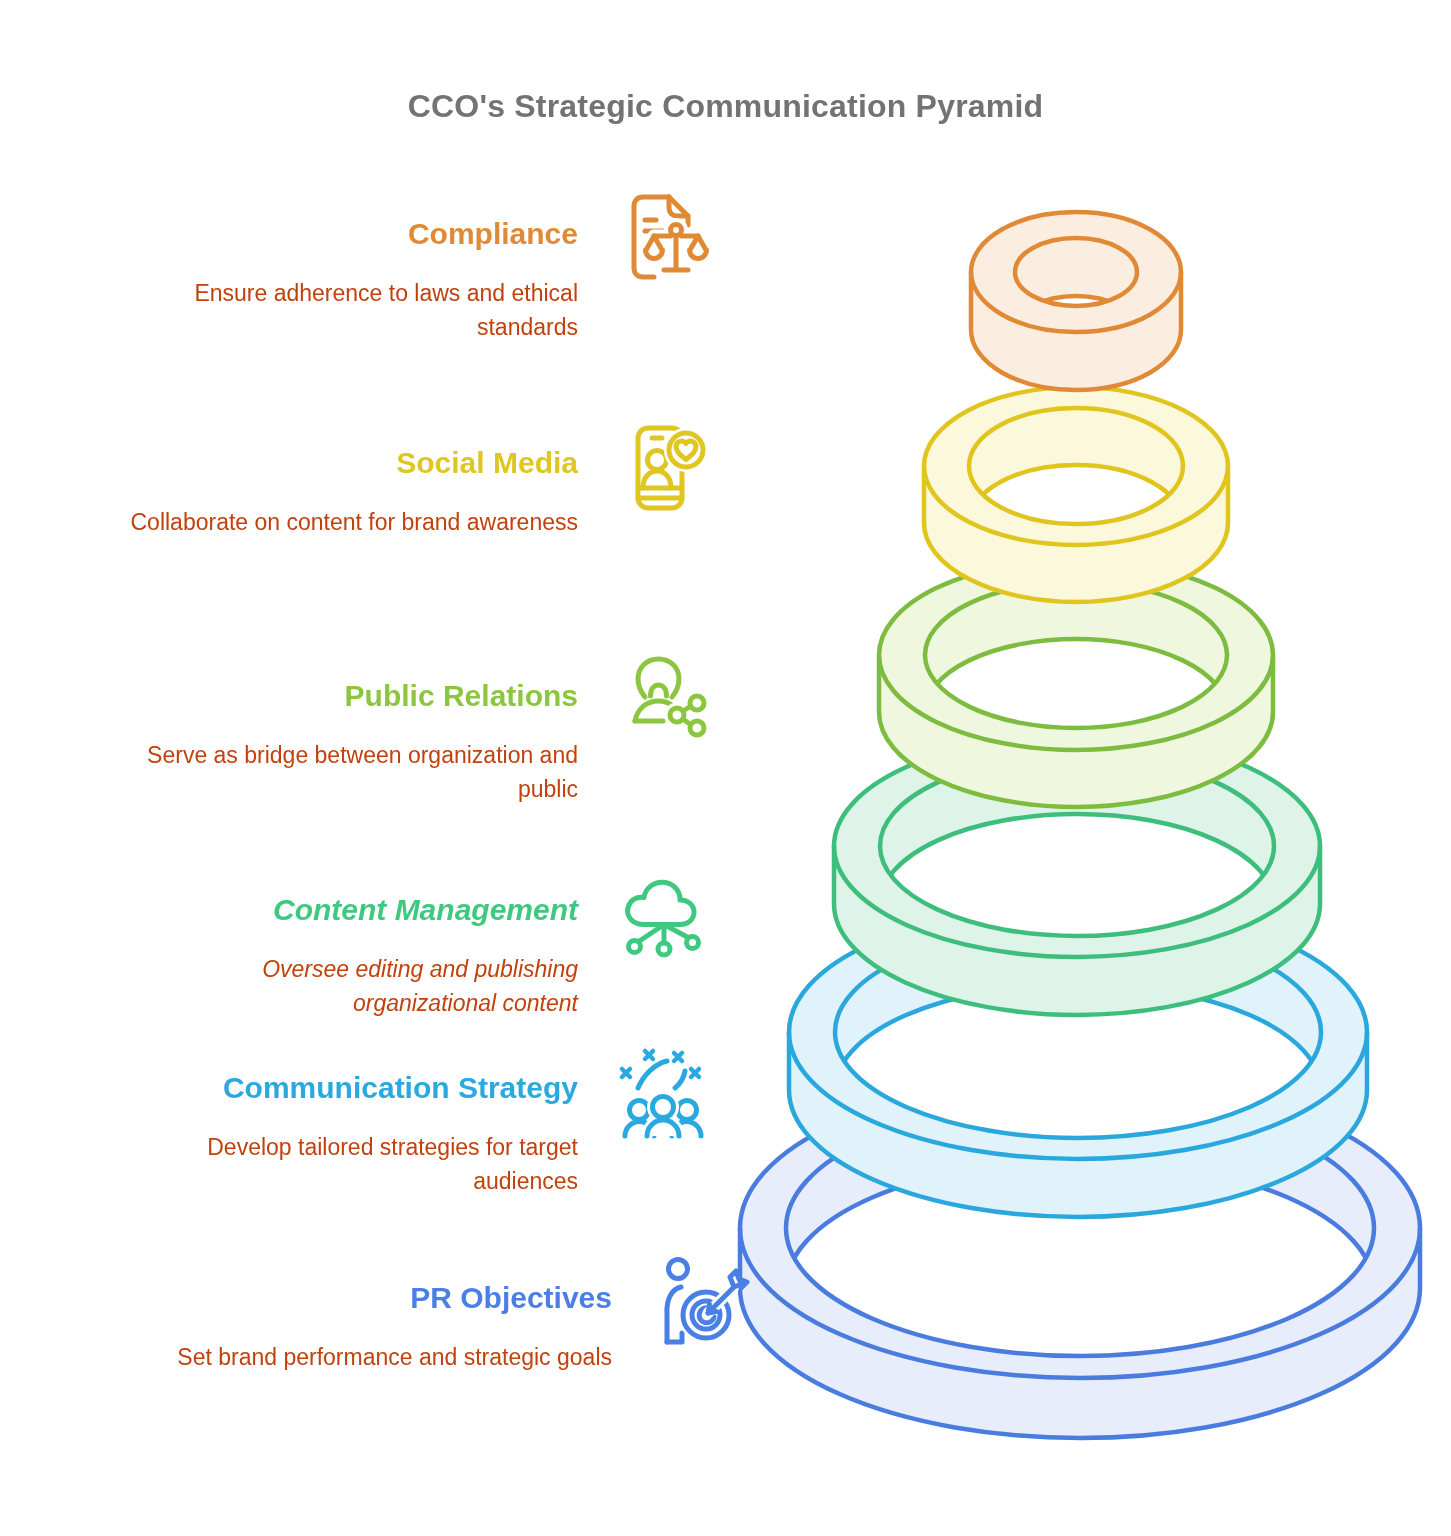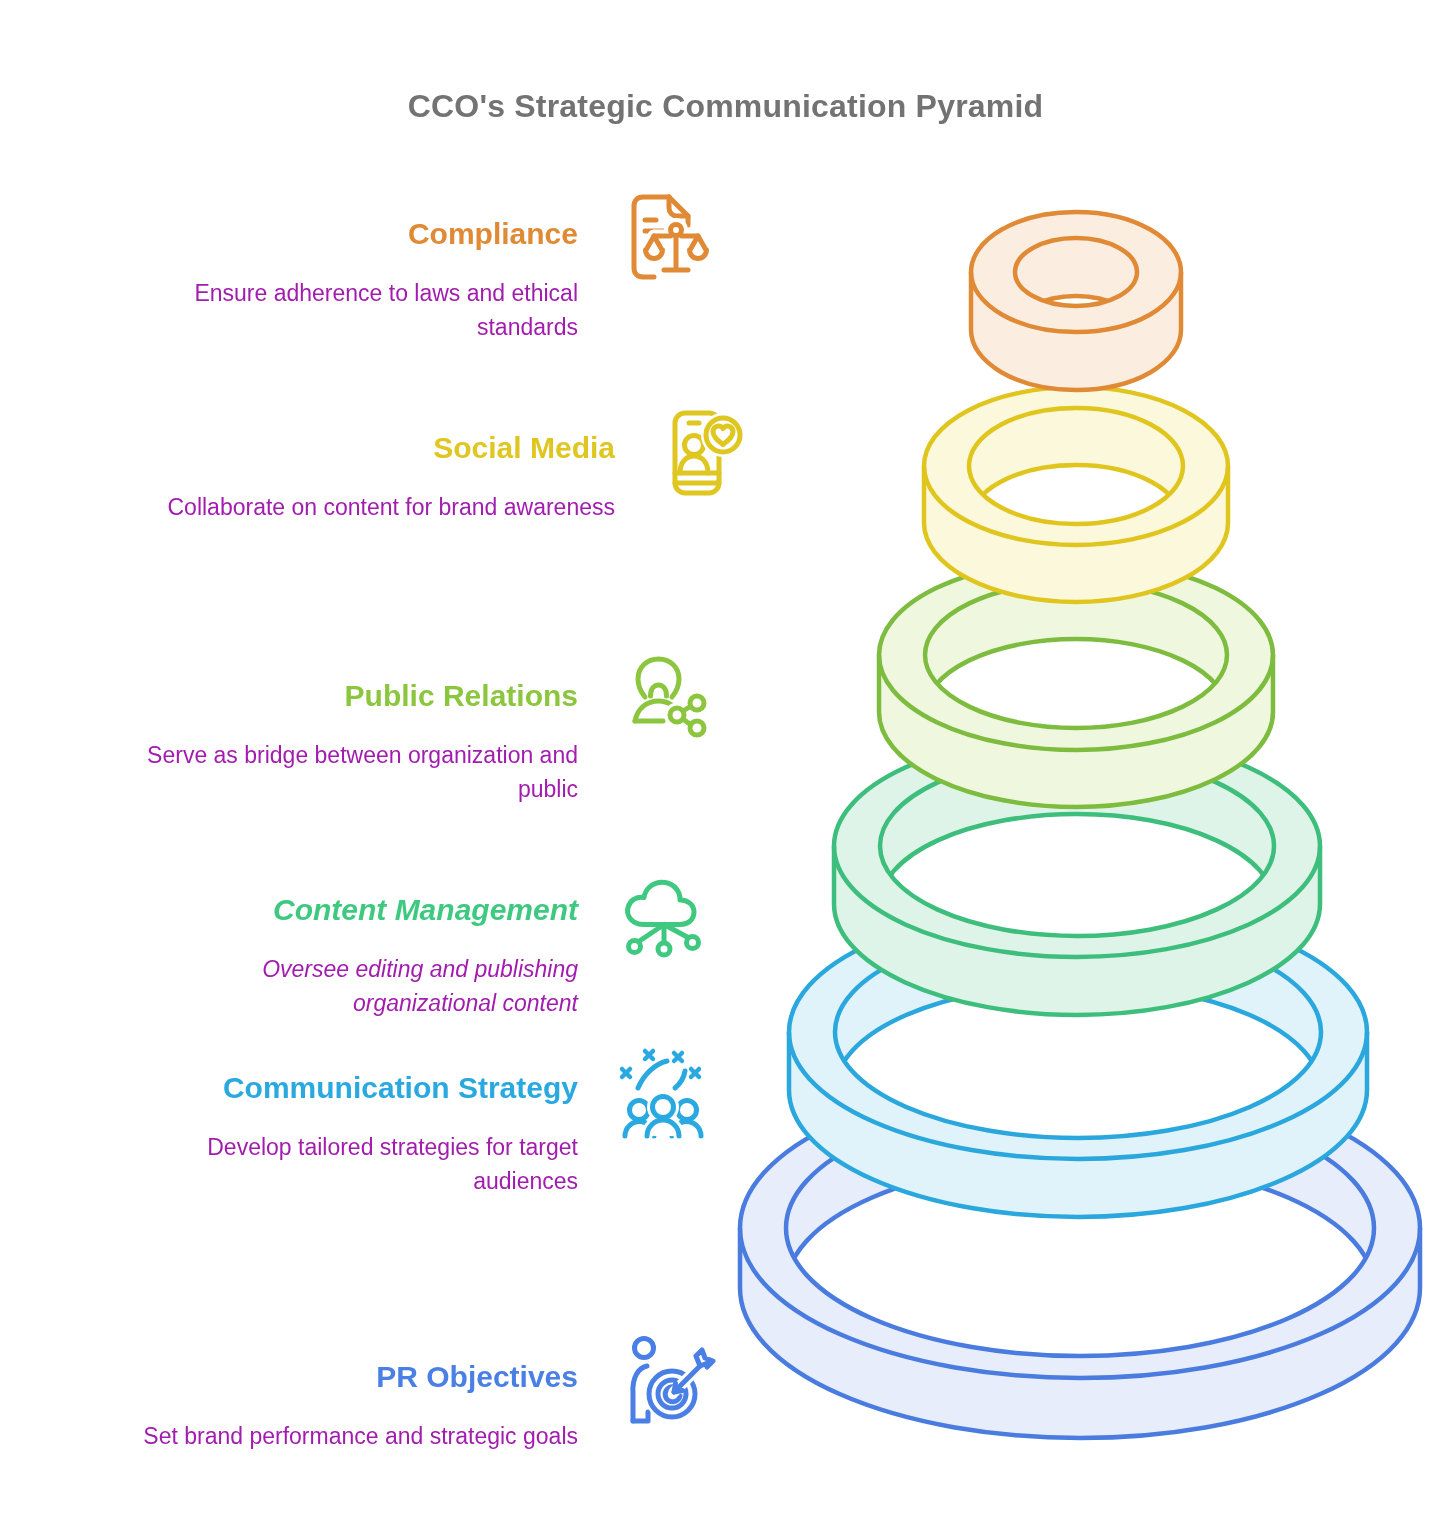--- a/index.html
+++ b/index.html
@@ -10,21 +10,21 @@
   .page-title{
     position:absolute;top:88px;left:0;width:100%;
     text-align:center;font-size:32px;font-weight:bold;color:#737373;
     letter-spacing:0.2px;margin:0;
   }
   #rings-svg{position:absolute;left:0;top:0;width:1451px;height:1536px;overflow:visible;}
   .section{position:absolute;left:0;width:712px;display:flex;align-items:flex-start;}
   .sec-text{flex:1;text-align:right;padding-left:20px;}
   .sec-title{margin:0;font-size:30px;line-height:36px;font-weight:bold;color:var(--c);}
   .sec-desc{
-    margin:24px 0 0;font-size:23px;line-height:34px;color:#a21caf;
+    margin:24px 0 0;font-size:23px;line-height:34px;color:#c2410c;
     white-space:pre-line;
   }
   .sec-icon{flex:0 0 auto;width:100px;height:100px;margin-left:34px;margin-top:-26px;color:var(--c);}
   .sec-icon svg{width:100%;height:100%;overflow:visible;}
 </style>
 </head>
 <body>
 
 <h1 class="page-title">CCO's Strategic Communication Pyramid</h1>
 
@@ -118,21 +118,21 @@
       </g>
       <circle cx="64" cy="40" r="5.5"></circle>
       <path d="M42 46 H58.5 M69.5 46 H86"></path>
       <path d="M64 46 V78 M52 80 H76"></path>
       <path d="M42 46 L34 60 M42 46 L50 60 M33.5 60 a8.5 8.5 0 0 0 17 0"></path>
       <path d="M86 46 L78 60 M86 46 L94 60 M77.5 60 a8.5 8.5 0 0 0 17 0"></path>
     </svg>
   </div>
 </div>
 
-<div class="section" style="top: 430px; margin-left: 37px; --c: #DFC620;">
+<div class="section" style="top: 445px; --c: #DFC620;">
   <div class="sec-text">
     <h2 class="sec-title">Social Media</h2>
     <p class="sec-desc">Collaborate on content for brand awareness</p>
   </div>
   <div class="sec-icon">
     <svg viewBox="0 0 100 100" fill="none" stroke="currentColor" stroke-width="5" stroke-linecap="round" stroke-linejoin="round">
       <rect x="26" y="9" width="44" height="80" rx="10"></rect>
       <path d="M40 19 h10"></path>
       <circle cx="45" cy="41" r="9.5"></circle>
       <path d="M31 69 c0 -11 6.5 -17 14 -17 s14 6 14 17"></path>
@@ -211,21 +211,21 @@
       <g stroke="#fff" stroke-width="11" fill="#fff">
         <circle cx="51" cy="63" r="10.5"></circle>
         <path d="M35 92 a16 16 0 0 1 32 0"></path>
       </g>
       <circle cx="51" cy="63" r="10.5" fill="#fff"></circle>
       <path d="M35 92 a16 16 0 0 1 32 0" fill="#fff"></path>
     </svg>
   </div>
 </div>
 
-<div class="section" style="top: 1359px; --c: #4A7FE6;">
+<div class="section" style="top: 1280px; margin-left: 34px; --c: #4A7FE6;">
   <div class="sec-text">
     <h2 class="sec-title">PR Objectives</h2>
     <p class="sec-desc">Set brand performance and strategic goals</p>
   </div>
   <div class="sec-icon">
     <svg viewBox="0 0 100 100" fill="none" stroke="currentColor" stroke-width="5" stroke-linecap="round" stroke-linejoin="round">
       <circle cx="32" cy="15" r="9.5"></circle>
       <path d="M21 88 V60 c-1 -15 5 -25 14 -27"></path>
       <path d="M21 88 h15 v-9"></path>
       <g stroke="#fff" stroke-width="10" fill="none">

